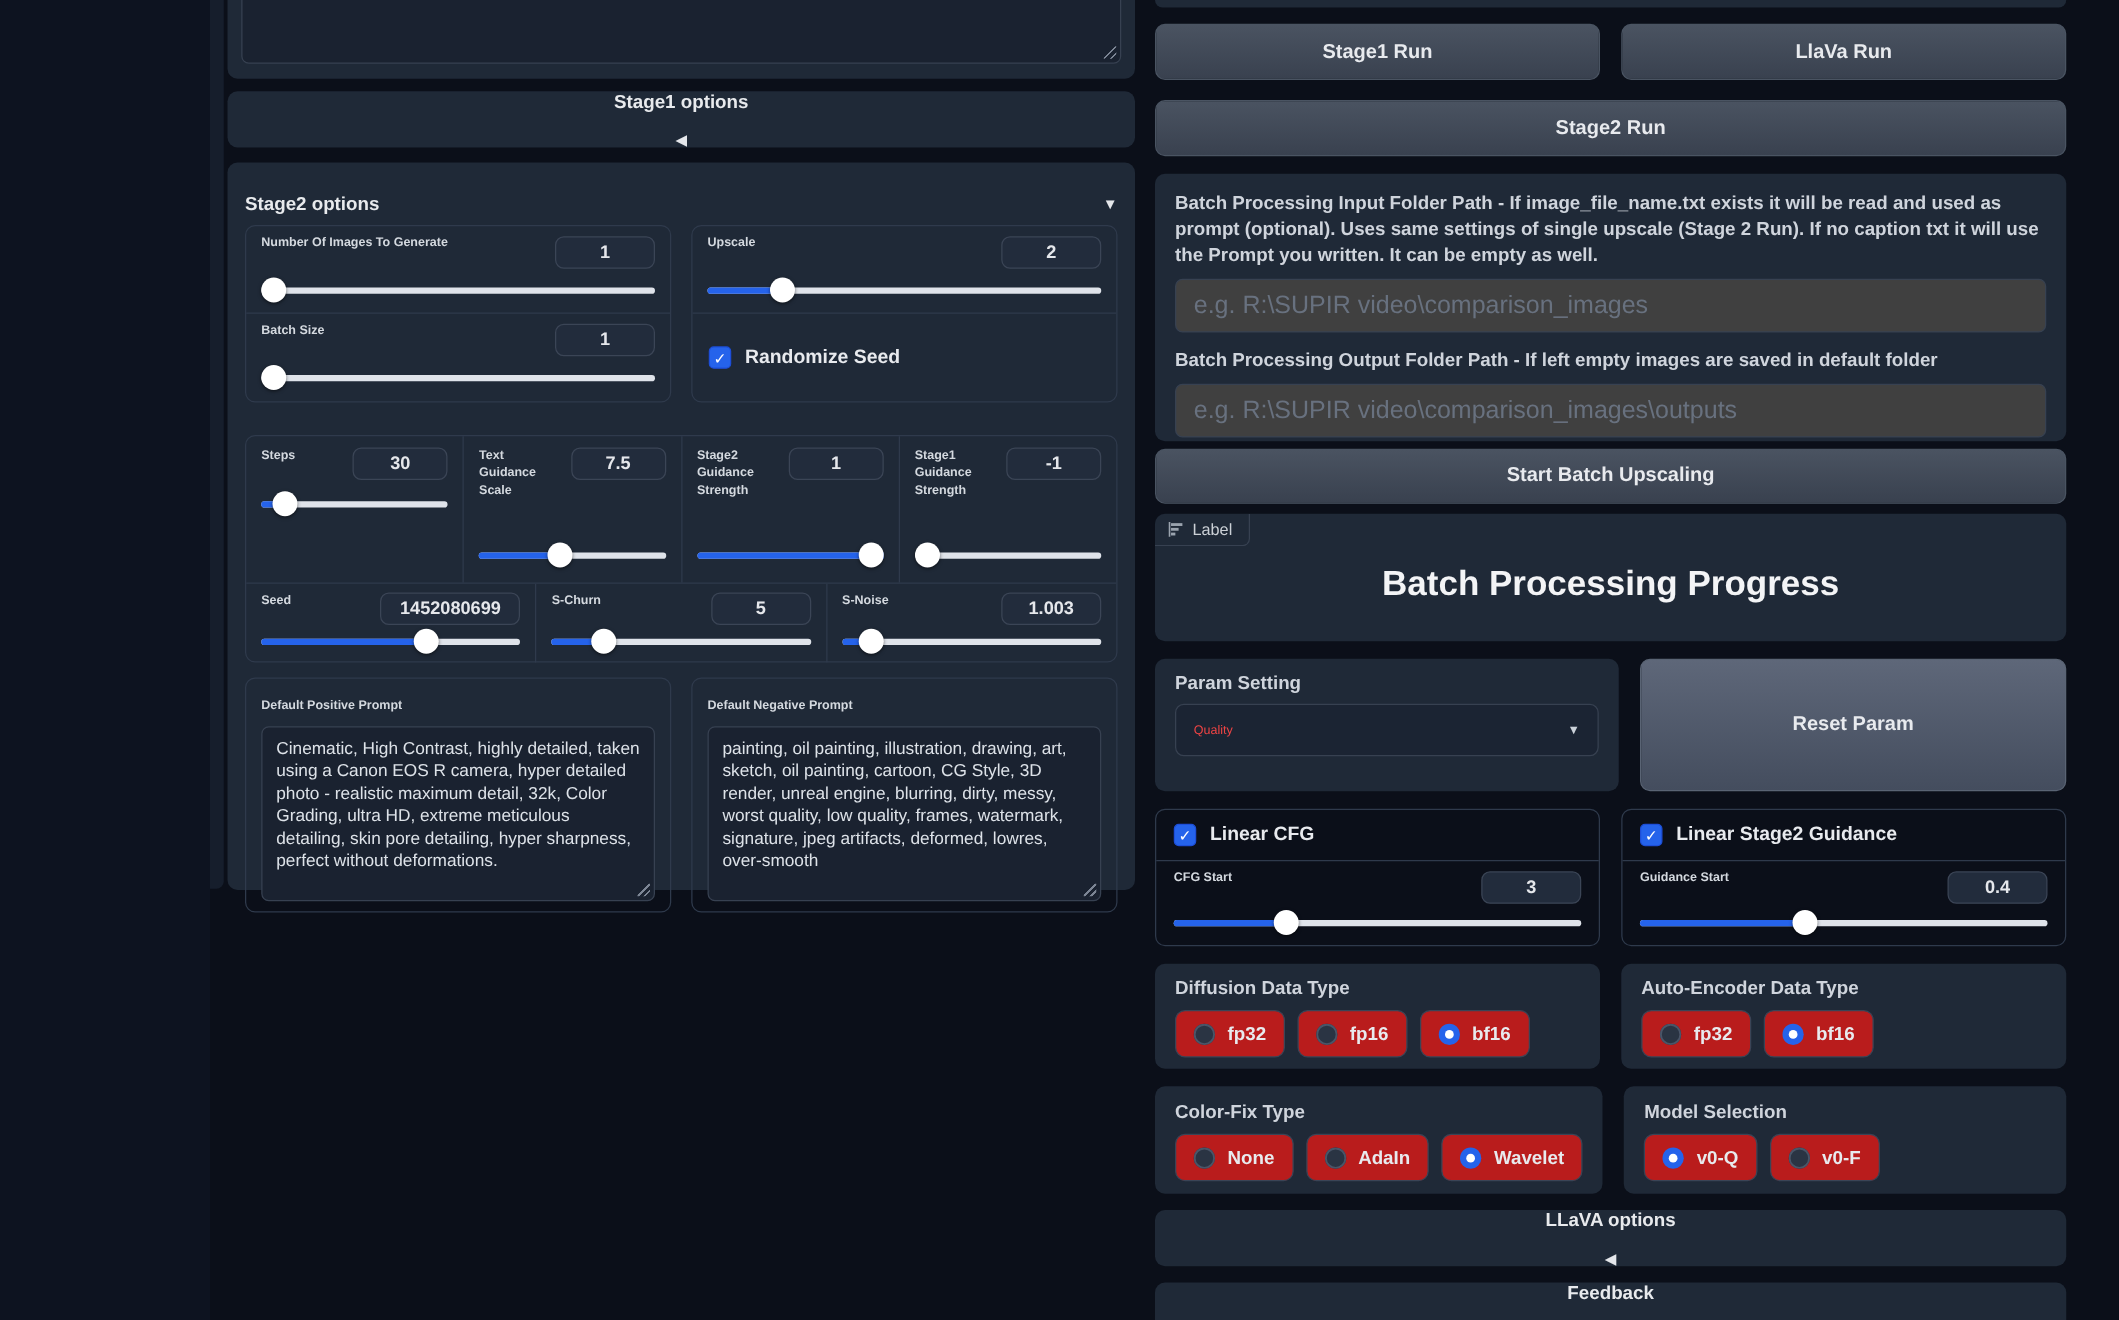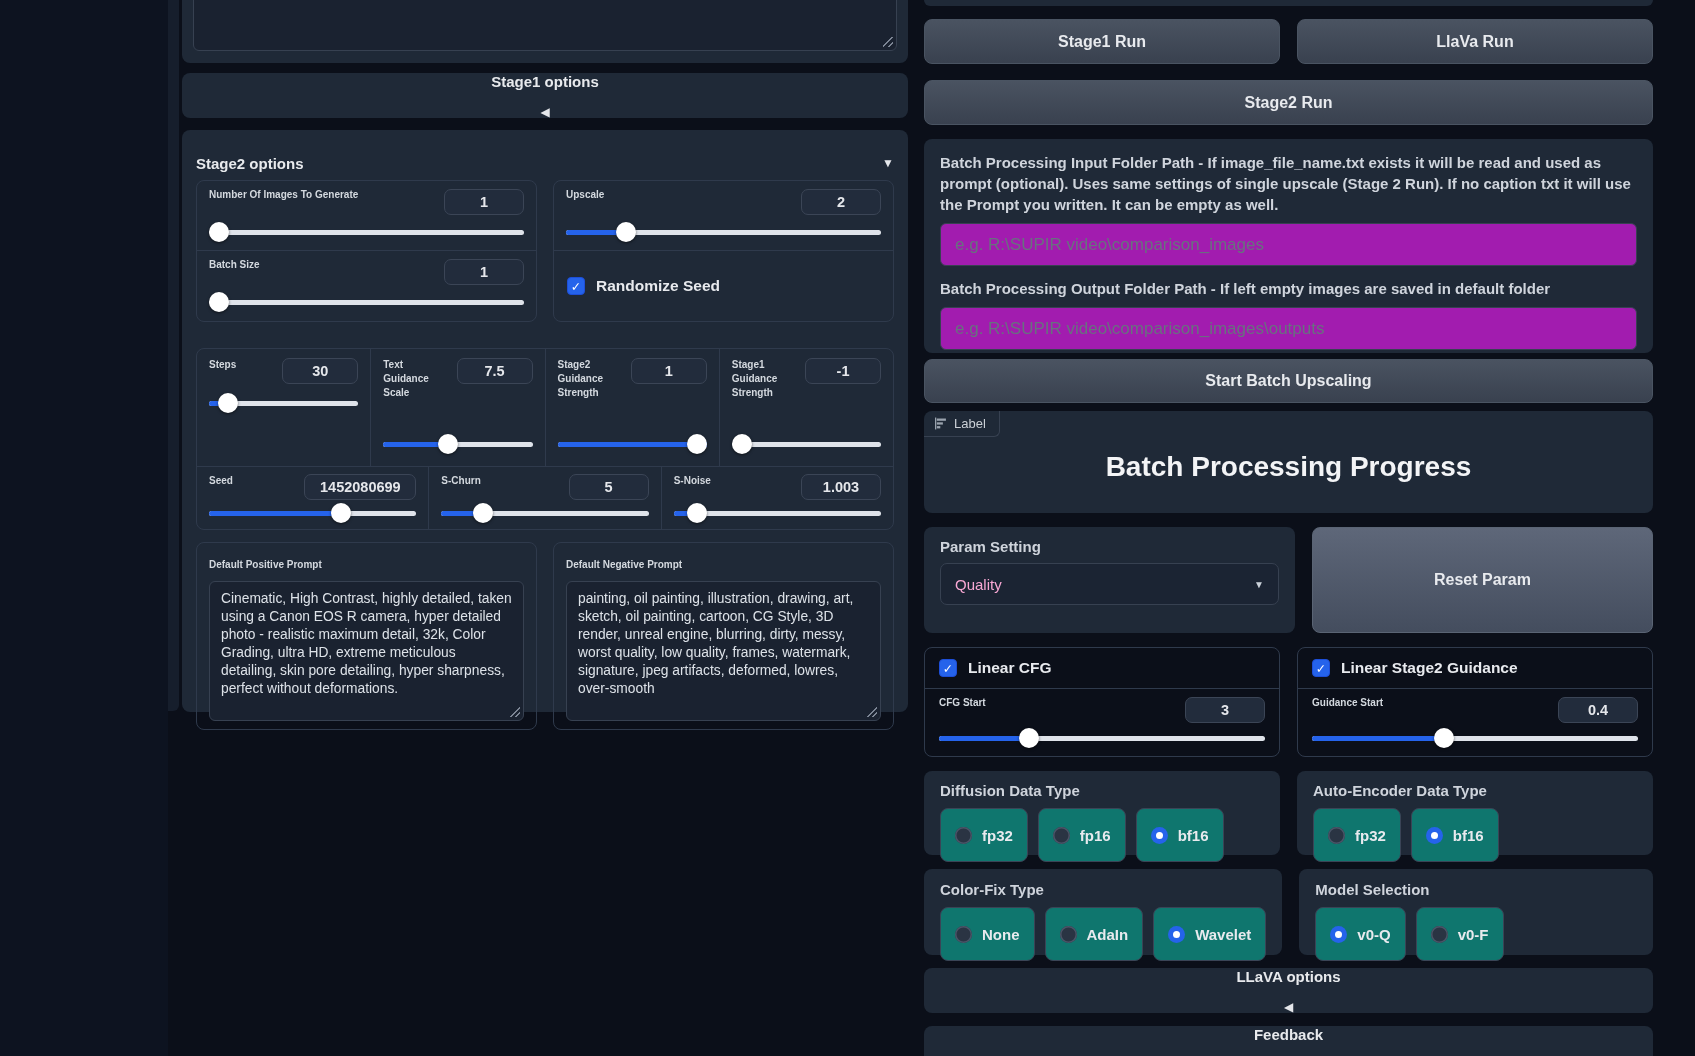--- a/index.html
+++ b/index.html
@@ -14,51 +14,51 @@
   .group{border:1px solid #2f3a4c;border-radius:8px;box-sizing:border-box;}
   .divider-h{height:1px;background:#2f3a4c;}
   .lbl{font-size:10px;font-weight:600;color:#d4d9df;}
   .ta{background:#1a2230;border:1px solid #374151;border-radius:6px;box-sizing:border-box;position:relative;}
   .resize-glyph{position:absolute;right:3px;bottom:3px;width:10px;height:10px;
     background:linear-gradient(135deg,transparent 45%,#7c8594 45%,#7c8594 55%,transparent 55%,transparent 72%,#7c8594 72%,#7c8594 82%,transparent 82%);}
   textarea.raw{width:100%;height:100%;background:transparent;border:none;outline:none;resize:none;
     color:#dde2e8;font-family:inherit;font-size:13.8px;line-height:1.31;padding:8px 11px;box-sizing:border-box;overflow:hidden;}
   input.num{background:#222c3c;border:1px solid #3b4556;border-radius:7px;height:26px;color:#e5e7eb;
     font-family:inherit;font-size:14.5px;font-weight:600;text-align:center;box-sizing:border-box;outline:none;flex:0 0 auto;}
-  input.line{background:#a21caf;border:1px solid #374151;border-radius:6px;height:43px;width:100%;box-sizing:border-box;
-    color:#e5e7eb;font-family:inherit;font-size:17px;padding:0 14px;outline:none;}
+  input.line{background:#404040;border:1px solid #374151;border-radius:6px;height:43px;width:100%;box-sizing:border-box;
+    color:#e5e7eb;font-family:inherit;font-size:20px;padding:0 14px;outline:none;}
   input.line::placeholder{color:#68717f;}
   .labelrow{display:flex;justify-content:space-between;align-items:flex-start;}
   .slider{position:relative;height:20px;--p:0;}
   .slider .track{position:absolute;left:0;right:0;top:8px;height:5px;border-radius:3px;background:#dfe3ea;}
   .slider .fill{position:absolute;left:0;top:8px;height:5px;border-radius:3px 0 0 3px;background:#2563eb;width:calc(var(--p)*1%);}
   .slider .thumb{position:absolute;top:0;width:20px;height:20px;border-radius:50%;background:#ffffff;
     box-shadow:0 1px 3px rgba(0,0,0,.55);left:calc(var(--p)*1% - var(--p)*0.2px);}
   .checkbox{width:18px;height:18px;border-radius:4px;background:#2563eb;border:1px solid #1d4ed8;flex:0 0 auto;
     display:flex;align-items:center;justify-content:center;color:#fff;font-size:12.5px;font-weight:700;box-sizing:border-box;}
   .checkbox.on::before{content:"✓";}
   .cb-label{font-size:15.5px;font-weight:600;color:#e8eaee;}
   .accordion{height:45px;background:#1f2937;border-radius:8px;display:flex;align-items:center;
     justify-content:space-between;padding:0 18px;box-sizing:border-box;flex-direction:column;}
   .acc-title{font-size:15px;font-weight:600;color:#e8eaed;}
   .arrow{font-size:12px;color:#e5e7eb;line-height:1;}
   .btn{display:flex;align-items:center;justify-content:center;border-radius:8px;border:1px solid #4a5462;
     background:linear-gradient(180deg,#4a5361,#39414f);color:#e8eaee;font-weight:700;font-size:16px;
     box-sizing:border-box;cursor:pointer;}
   .btn.light{background:linear-gradient(180deg,#5e6779,#444d5e);border-color:#5a6474;}
-  .pill{display:inline-flex;align-items:center;gap:10px;height:54px;padding:0 14px;background:#0f766e;
+  .pill{display:inline-flex;align-items:center;gap:10px;height:38px;padding:0 14px;background:#b91c1c;
     border:1px solid #3a4456;border-radius:8px;box-sizing:border-box;}
   .dot{width:17px;height:17px;border-radius:50%;background:#2a3443;box-shadow:inset 0 0 0 1.5px #4a5568;position:relative;flex:0 0 auto;}
   .pill.sel .dot{background:#2563eb;box-shadow:none;}
   .pill.sel .dot::after{content:"";position:absolute;inset:5px;background:#fff;border-radius:50%;}
   .pill-label{font-size:15px;font-weight:600;color:#e8eaee;}
   .block-label{font-size:15px;font-weight:600;color:#cfd4dc;}
   .dropdown{height:42px;background:#1b2433;border:1px solid #374151;border-radius:7px;display:flex;
     align-items:center;justify-content:space-between;padding:0 14px;box-sizing:border-box;}
-  .dropdown .val{font-size:15px;color:#f9a8d4;}
+  .dropdown .val{font-size:10px;color:#ef4444;}
   .caret{font-size:10px;color:#cbd2da;}
   
   .lc-top{position:absolute;left:0;top:-30px;width:726px;height:93px;}
   .lc-top .ta{position:absolute;left:11px;right:11px;top:10px;bottom:12px;}
   .lc-acc1{position:absolute;left:0;top:73px;width:726px;}
   .lc-stage2{position:absolute;left:0;top:130px;width:726px;height:582px;padding:20px 14px;}
   .s2-header{display:flex;justify-content:space-between;align-items:center;height:26px;}
   .s2-title{font-size:15px;font-weight:600;color:#e8eaed;}
   .row-pair{display:flex;gap:16px;margin-top:4px;}
   .row-pair .group{flex:1 1 0;}

